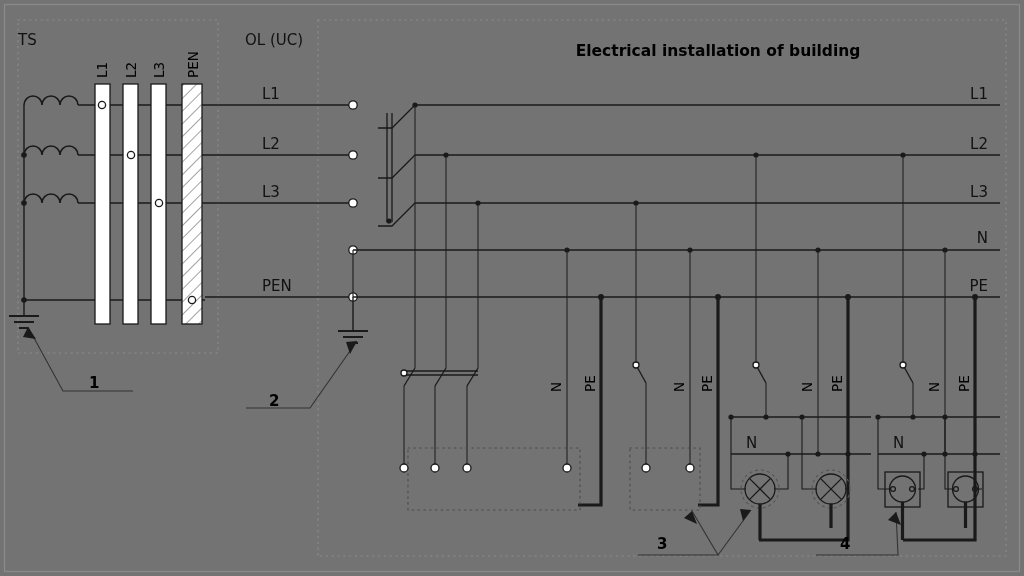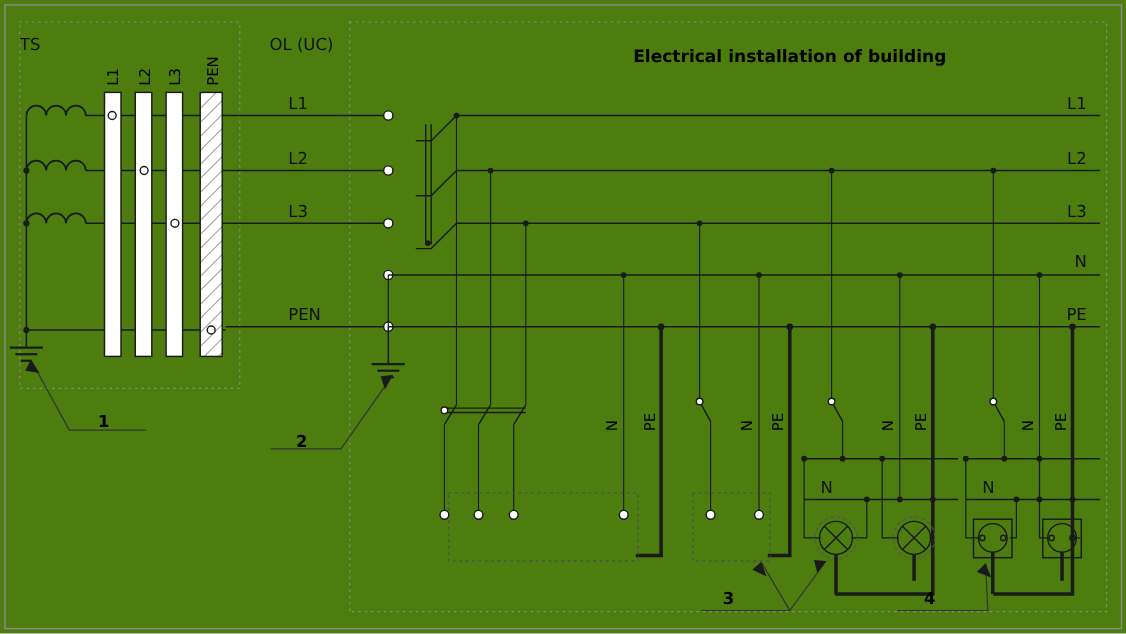--- a/index.html
+++ b/index.html
@@ -8,21 +8,21 @@
     padding: 0;
     background: #ffffff;
   }
   body {
     font-family: "DejaVu Sans", "Liberation Sans", sans-serif;
   }
   #diagram-root {
     position: relative;
     width: 1024px;
     height: 576px;
-    background: #4d7c0f;
+    background: #737373;
     overflow: hidden;
   }
   svg#schematic {
     display: block;
     width: 1024px;
     height: 576px;
   }
   .wire        { stroke: #1a1a1a; stroke-width: 1.4; fill: none; }
   .wire-pe     { stroke: #1a1a1a; stroke-width: 3.2; fill: none; stroke-linejoin: miter; }
   .wire-thin   { stroke: #1a1a1a; stroke-width: 1.1; fill: none; }

